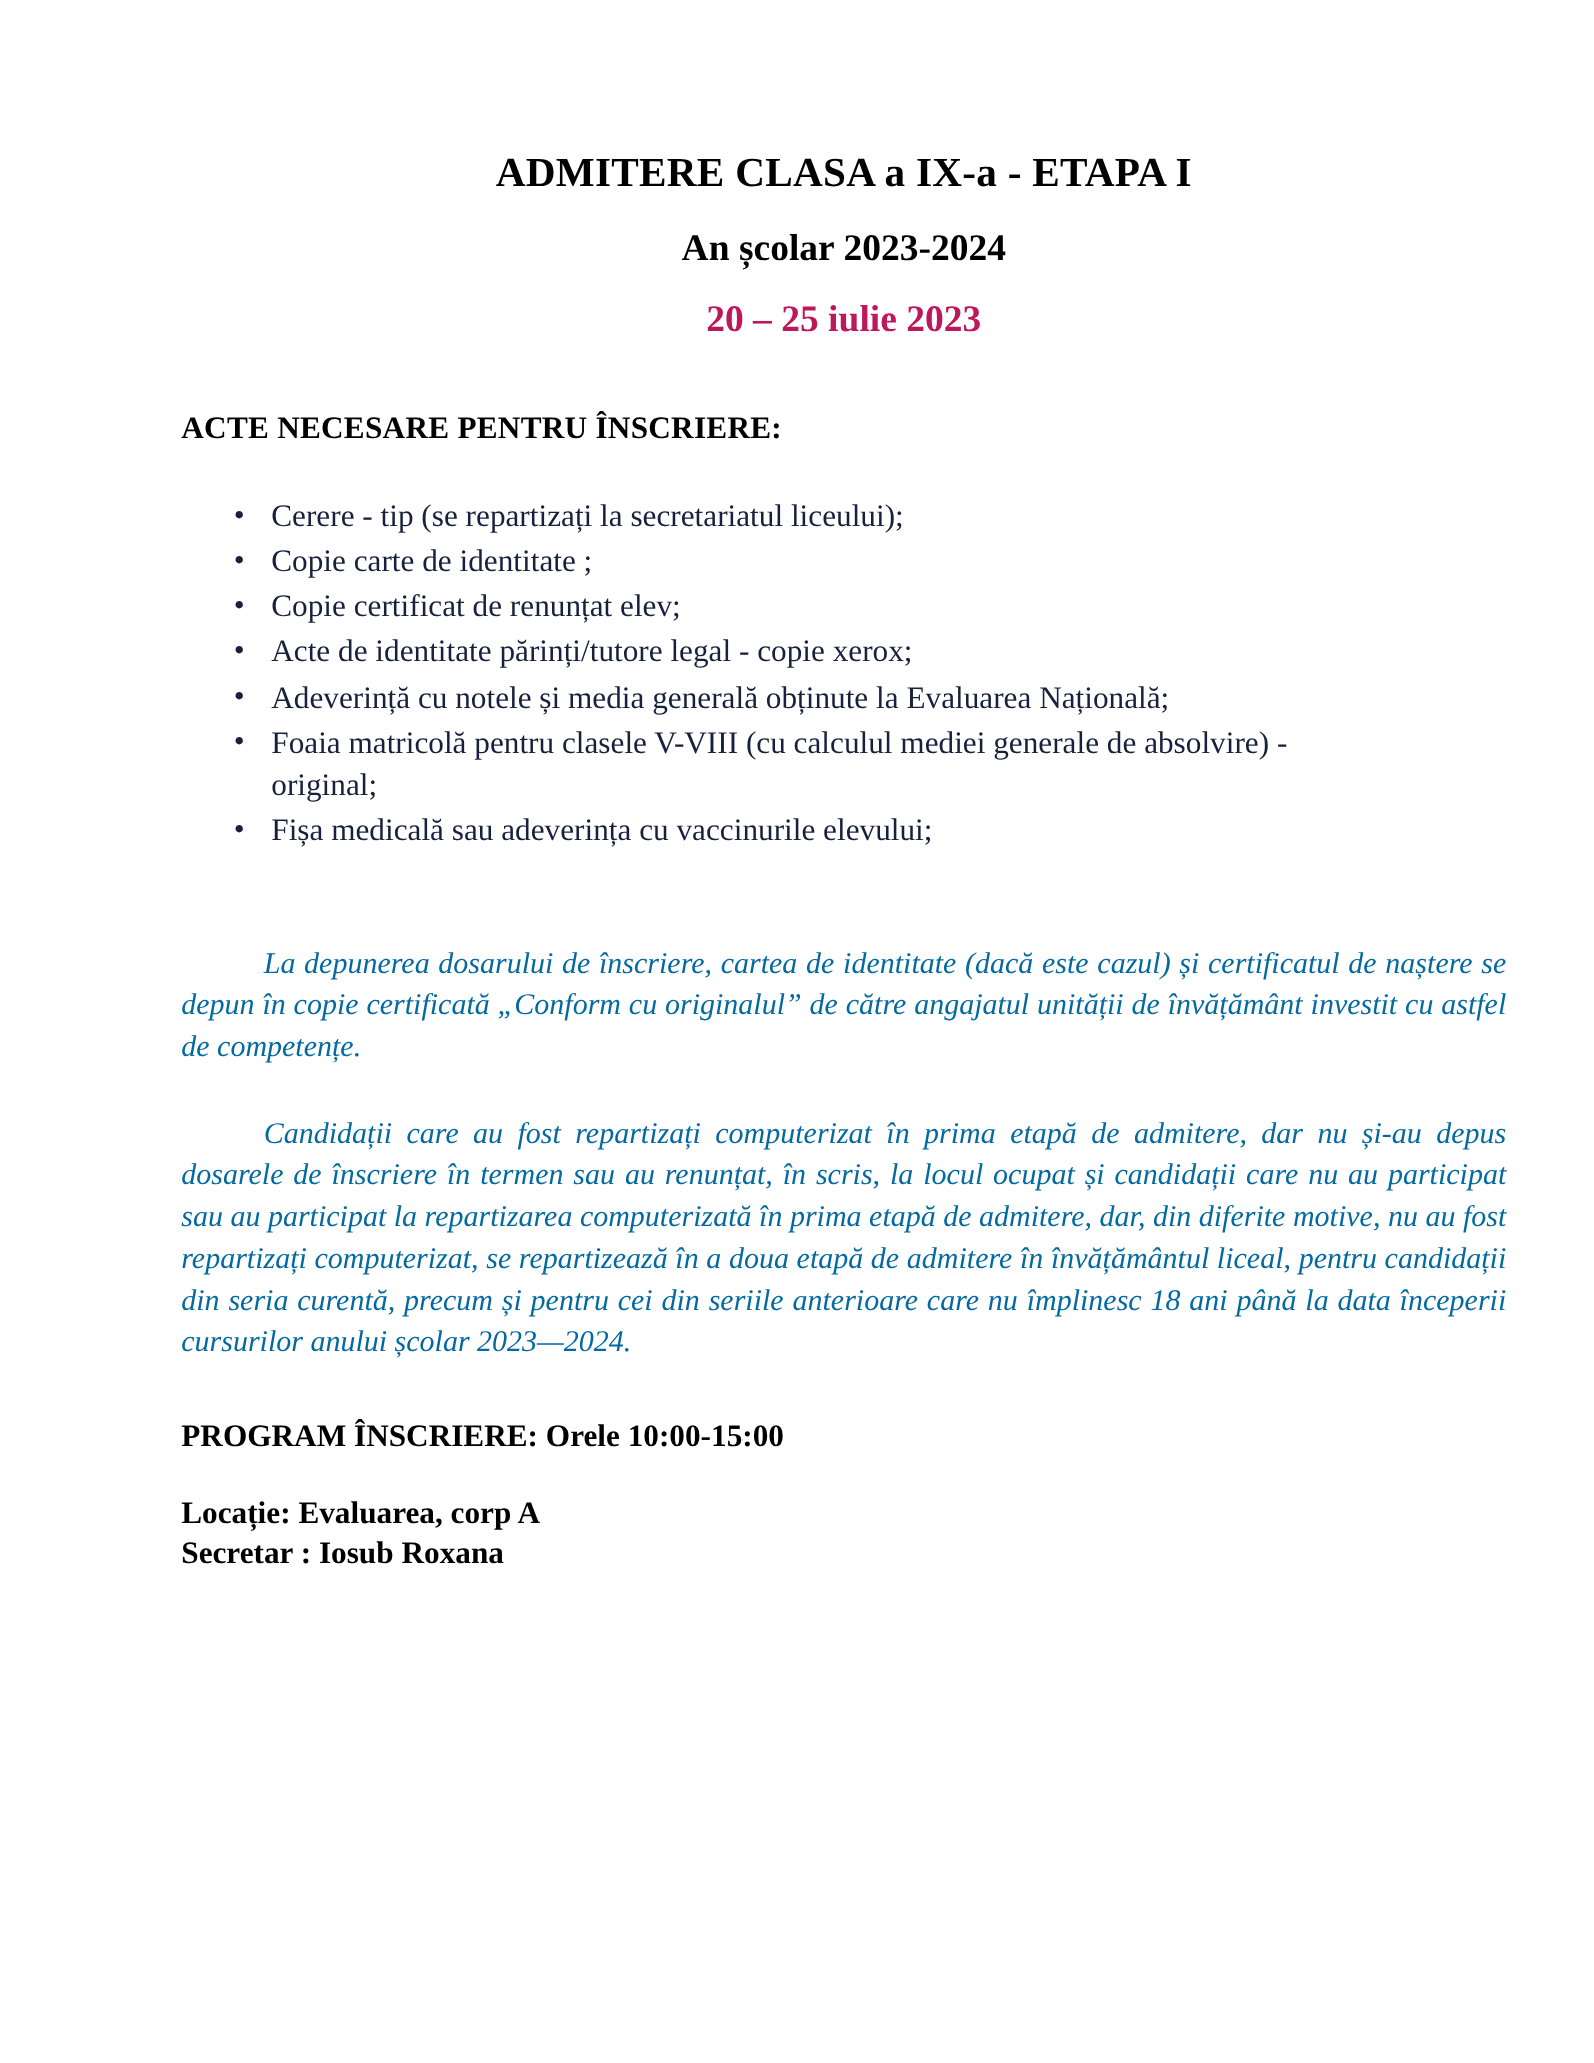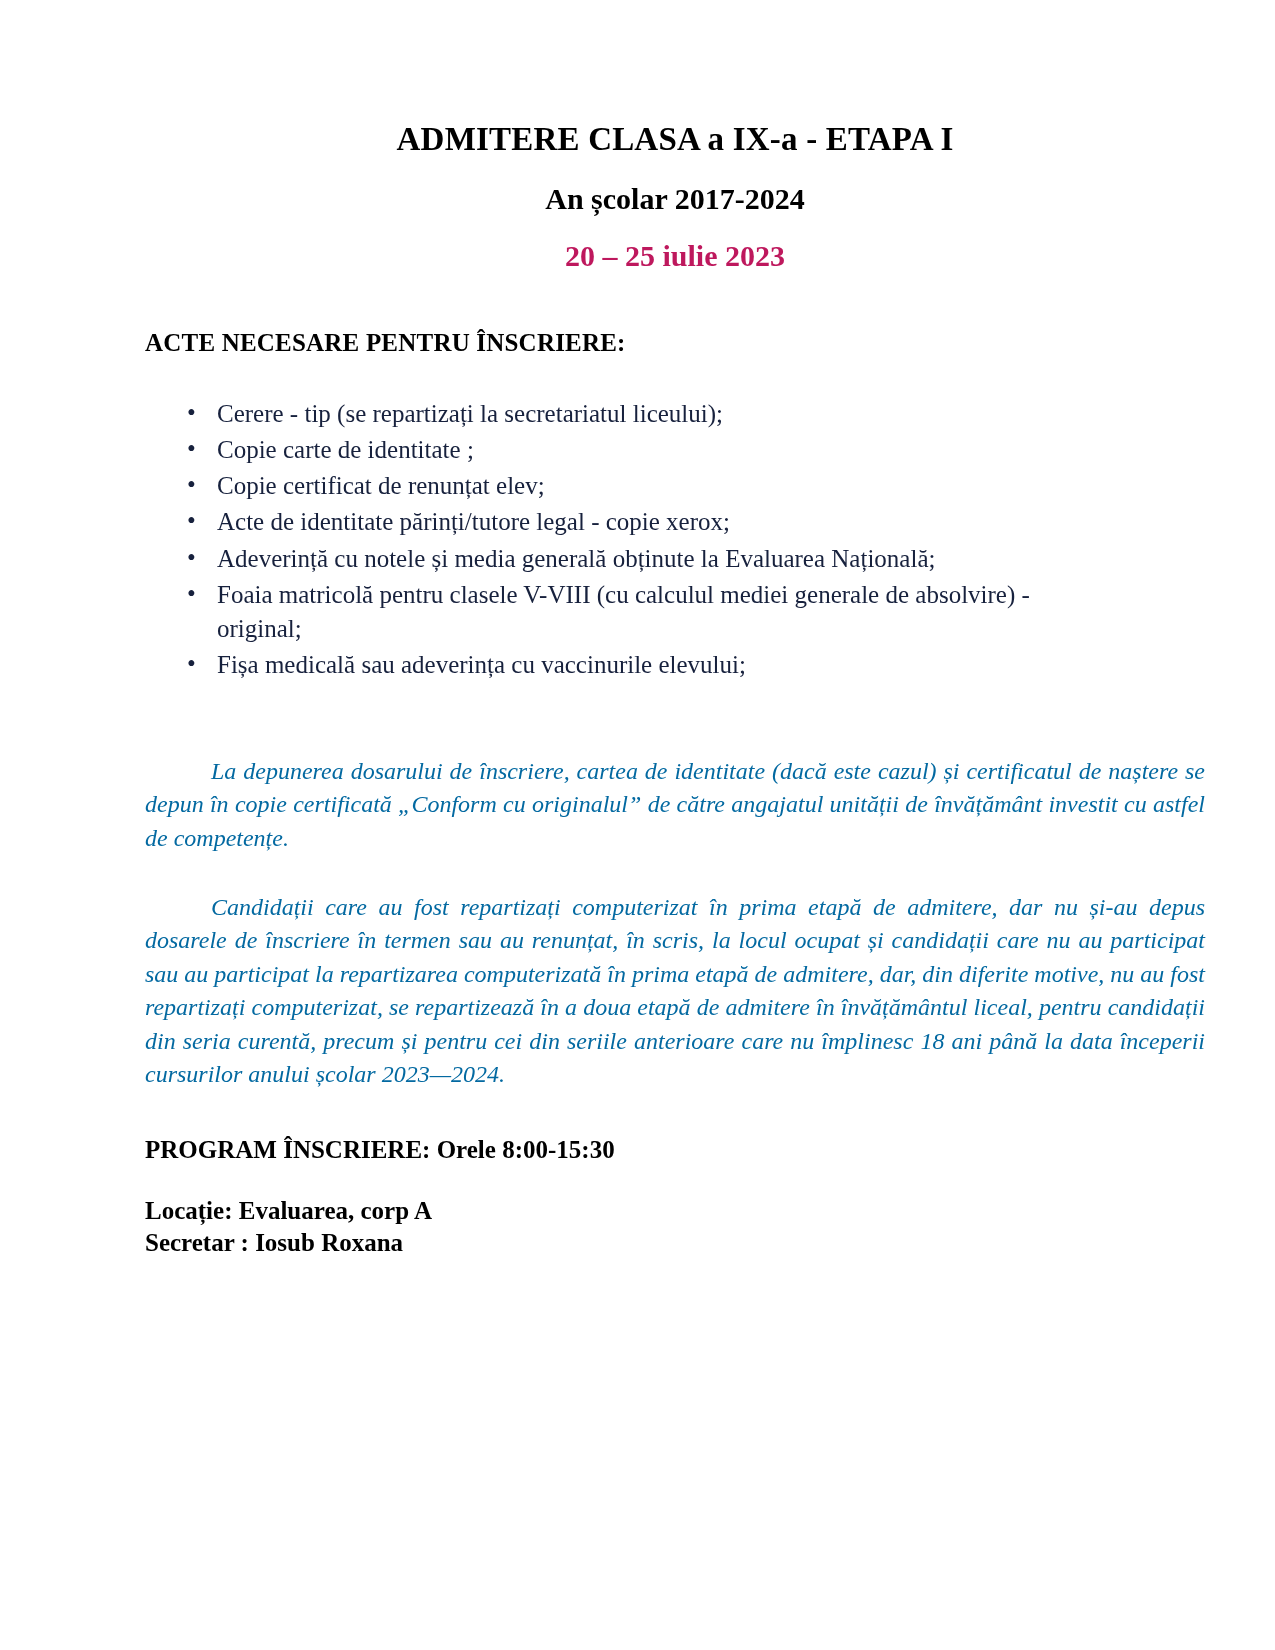--- a/index.html
+++ b/index.html
@@ -106,21 +106,21 @@
   }
   .footer-gap { height: 28px; }
 </style>
 </head>
 <body>
 
 <div class="page">
 
   <div class="title-block">
     <h1 class="title-main">ADMITERE CLASA a IX-a - ETAPA  I</h1>
-    <h2 class="title-sub">An școlar 2017-2024</h2>
+    <h2 class="title-sub">An școlar 2023-2024</h2>
     <h2 class="title-dates">20 – 25 iulie 2023</h2>
   </div>
 
   <h3 class="section-heading">ACTE NECESARE PENTRU ÎNSCRIERE:</h3>
 
   <ul class="doc-list">
     <li>
       <span class="bullet">•</span>
       <span>Cerere - tip (se repartizați la secretariatul liceului);</span>
     </li>
@@ -148,19 +148,19 @@
       <span class="bullet">•</span>
       <span>Fișa medicală sau adeverința cu vaccinurile elevului;</span>
     </li>
   </ul>
 
   <p class="note first">La depunerea dosarului de înscriere, cartea de identitate (dacă este cazul) și certificatul de naștere se depun în copie certificată „Conform cu originalul” de către angajatul unității de învățământ investit cu astfel de competențe.</p>
 
   <p class="note second">Candidații care au fost repartizați computerizat în prima etapă de admitere, dar nu și-au depus dosarele de înscriere în termen sau au renunțat, în scris, la locul ocupat și candidații care nu au participat sau au participat la repartizarea computerizată în prima etapă de admitere, dar, din diferite motive, nu au fost repartizați computerizat, se repartizează în a doua etapă de admitere în învățământul liceal, pentru candidații din seria curentă, precum și pentru cei din seriile anterioare care nu împlinesc 18 ani până la data începerii cursurilor anului școlar 2023—2024.</p>
 
   <div class="footer-block">
-    <p class="footer-line">PROGRAM ÎNSCRIERE: Orele 8:00-15:30</p>
+    <p class="footer-line">PROGRAM ÎNSCRIERE: Orele 10:00-15:00</p>
     <div class="footer-gap"></div>
     <p class="footer-line">Locație: Evaluarea, corp A</p>
     <p class="footer-line">Secretar : Iosub Roxana</p>
   </div>
 
 </div>
 
 </body></html>

